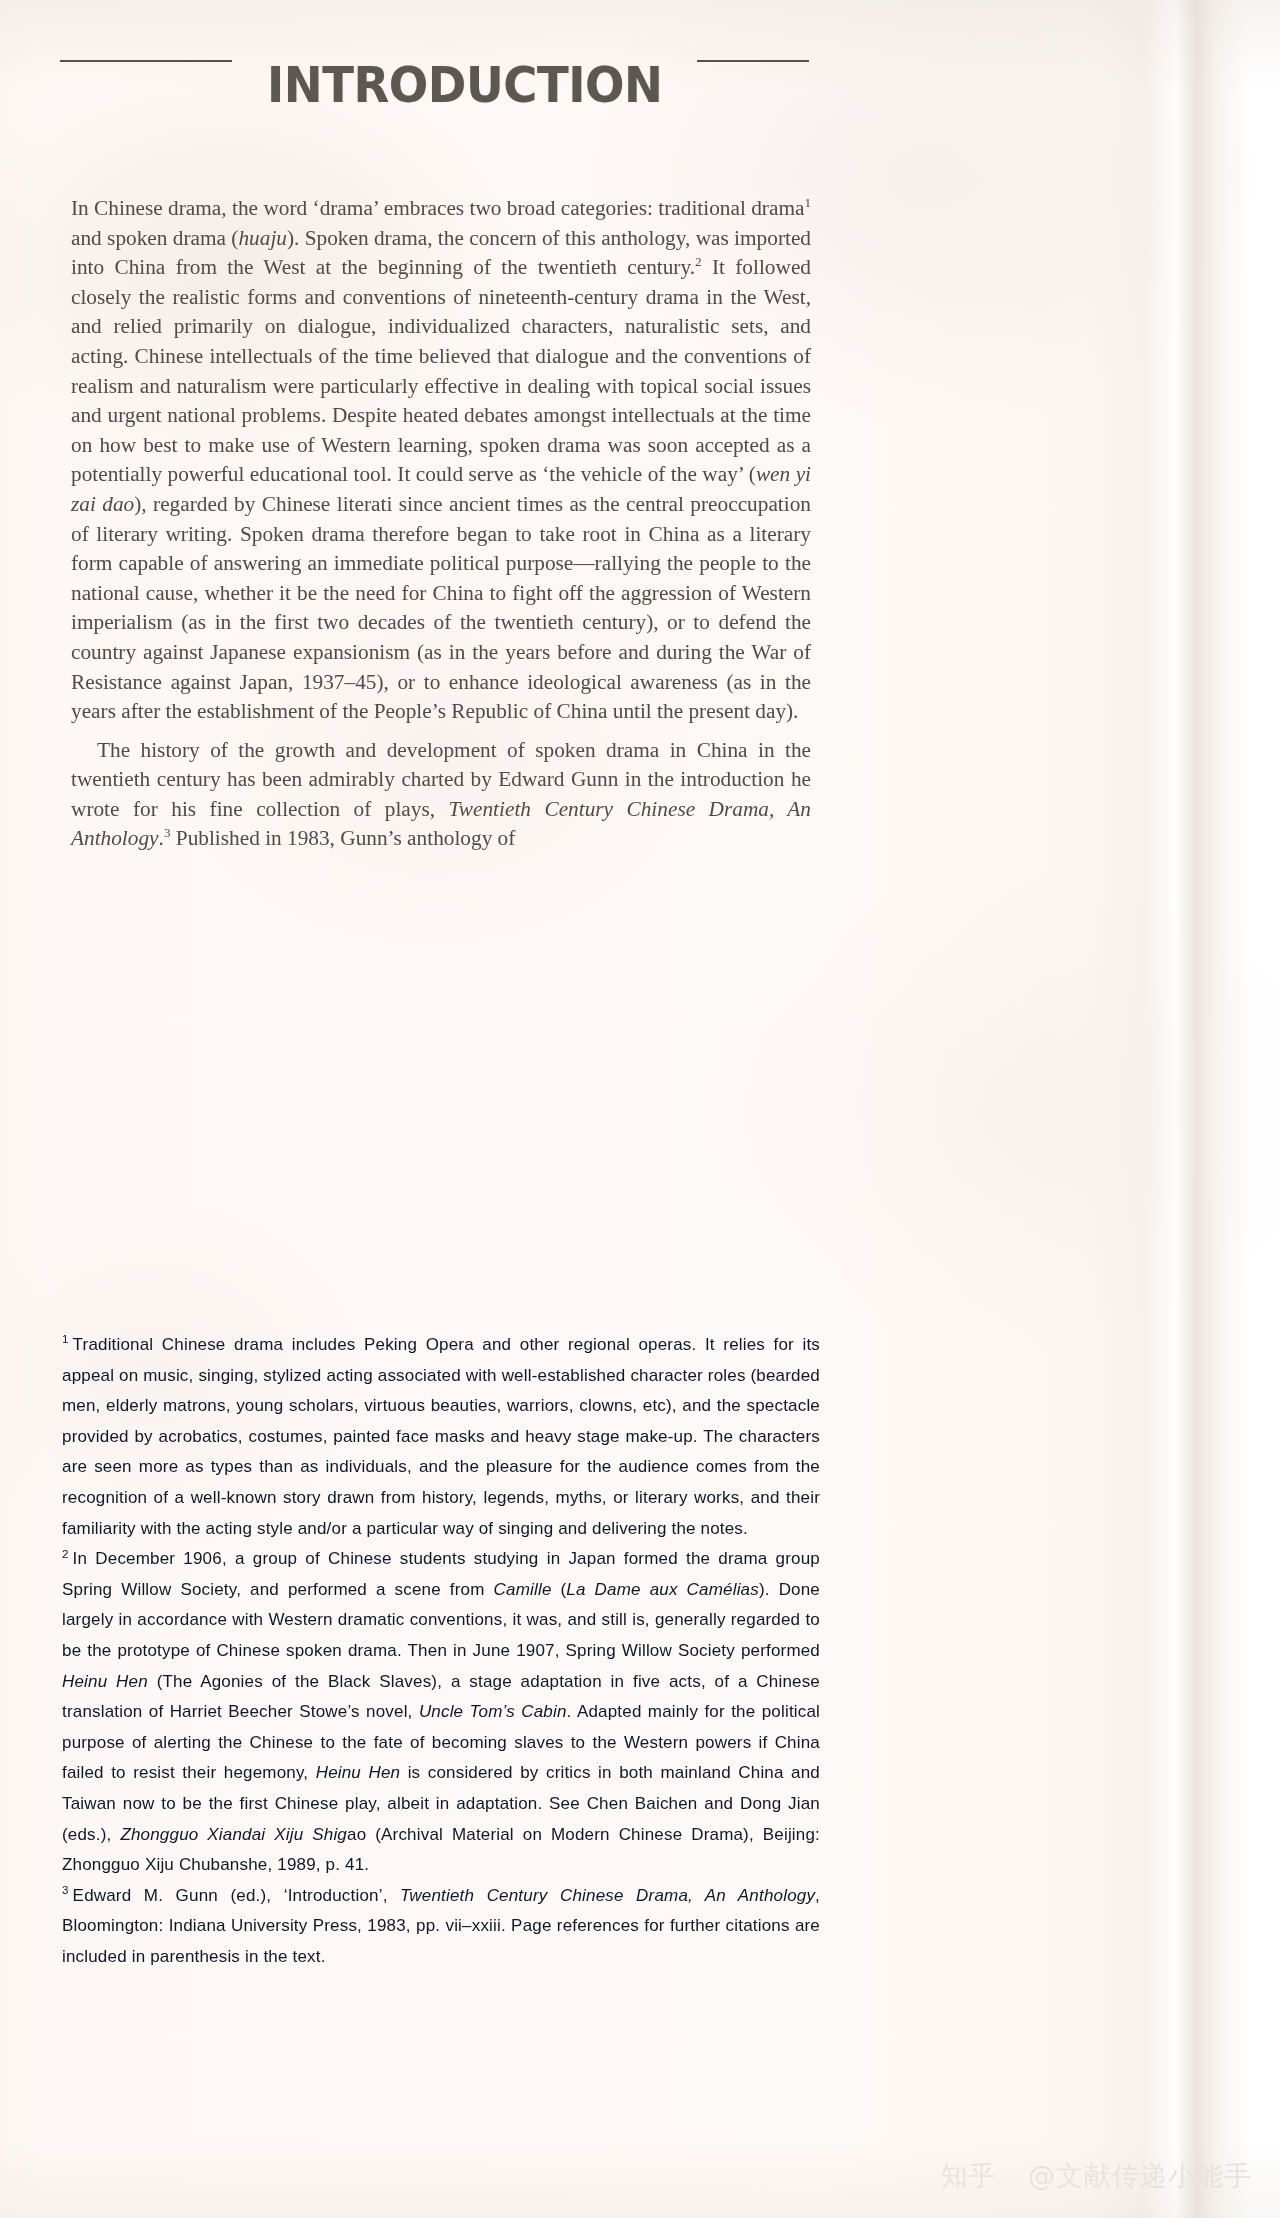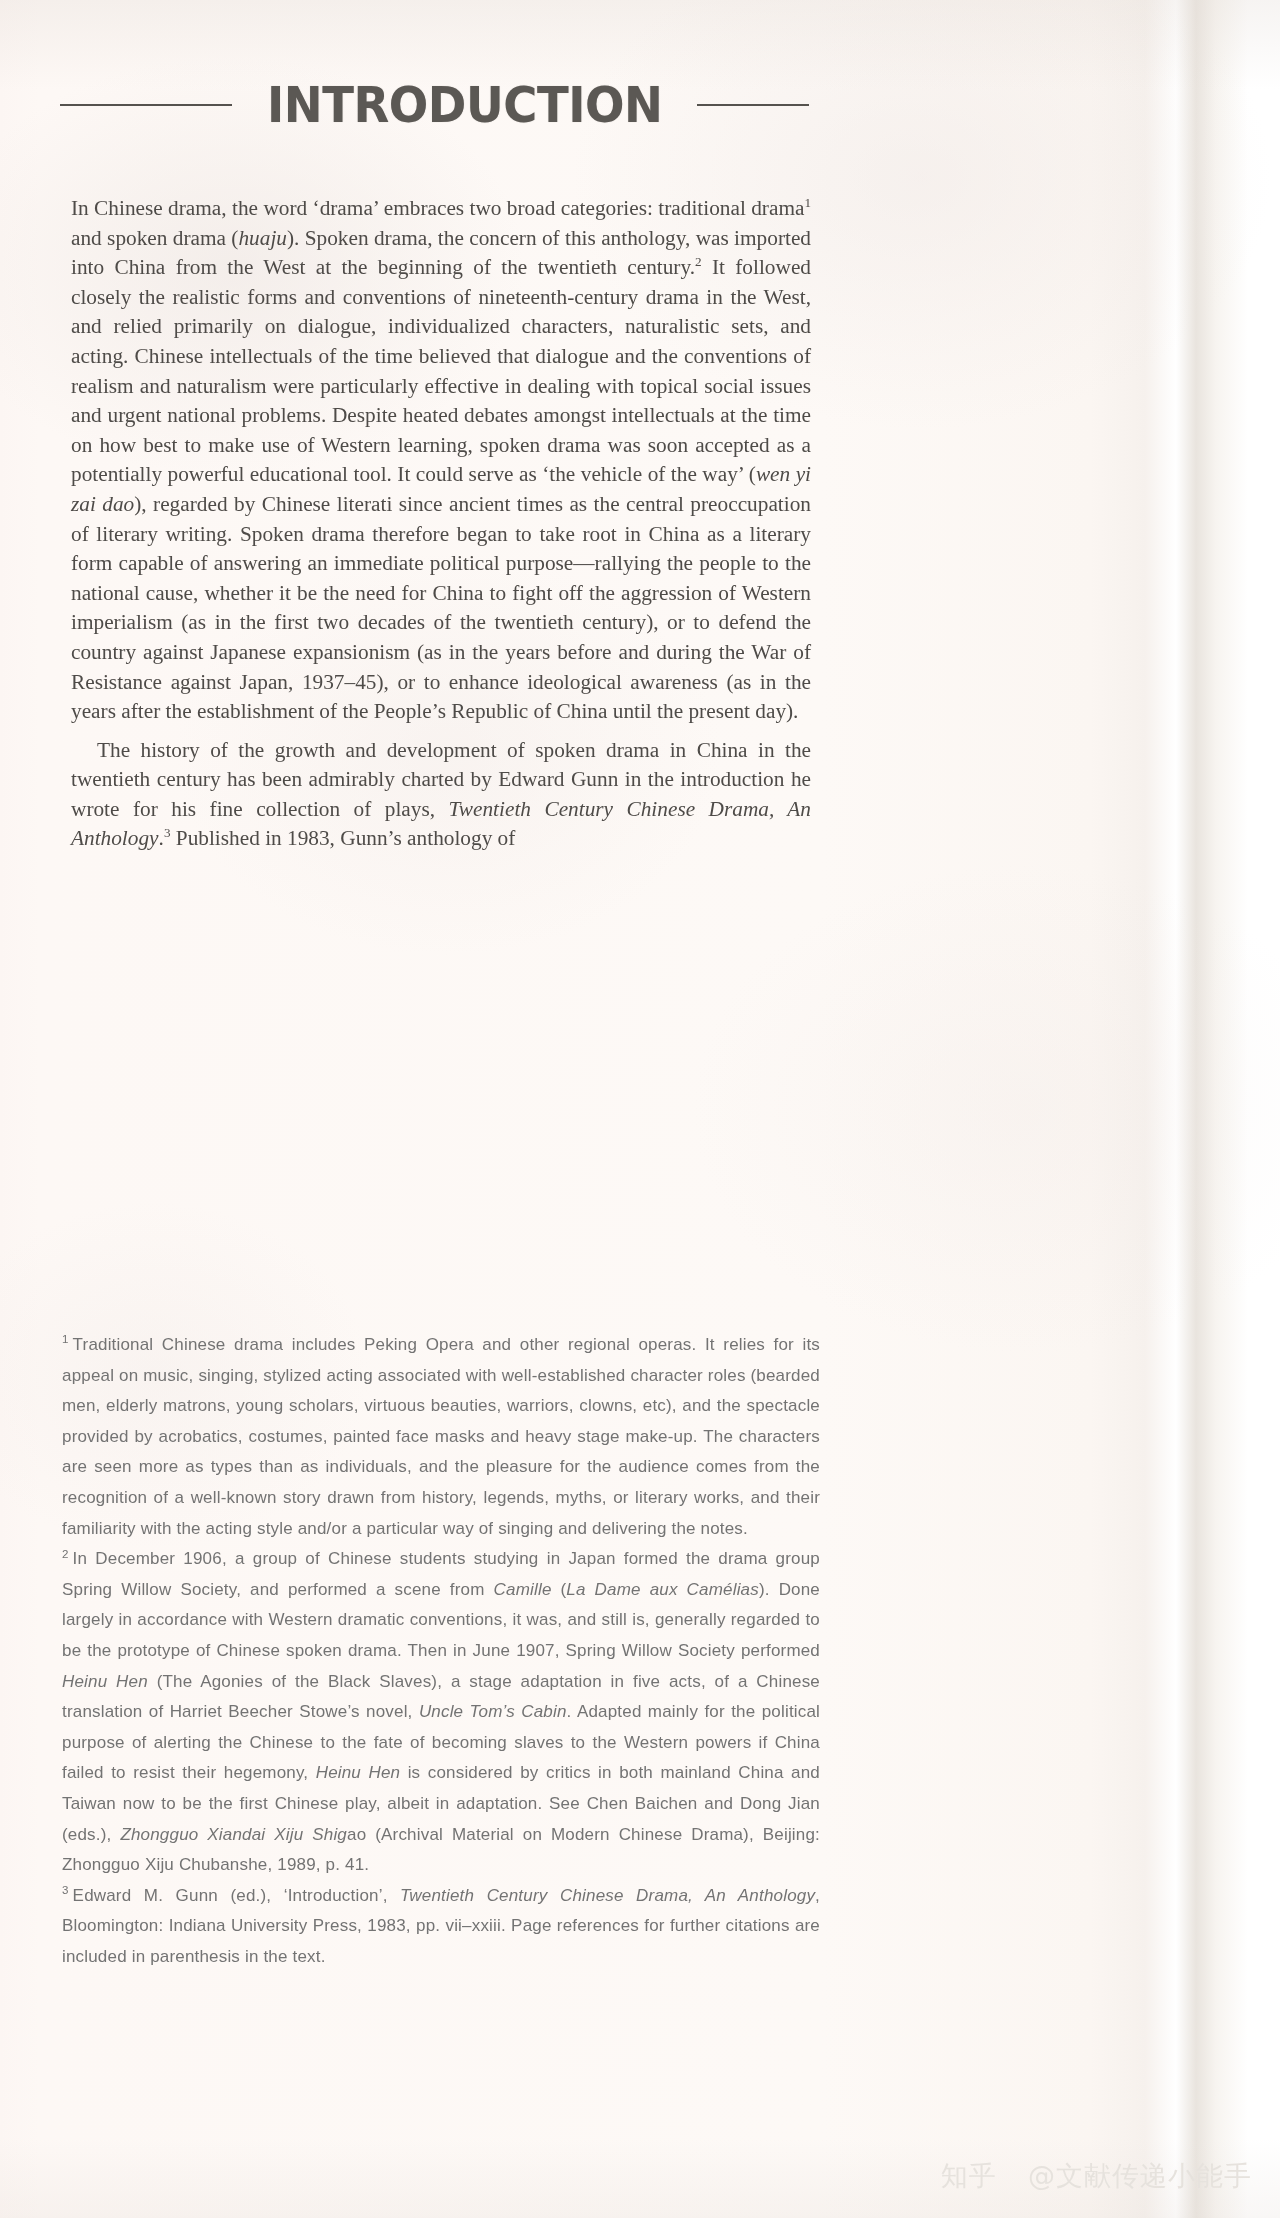--- a/index.html
+++ b/index.html
@@ -53,25 +53,24 @@
     left: 0;
     top: 0;
     width: 1150px;
     height: 2218px;
   }
 
   
   .title-block {
     position: absolute;
     left: 60px;
-    top: 70px;
+    top: 60px;
     width: 760px;
     height: 70px;
     display: flex;
-    align-items: center;
     gap: 0;
   }
   .title-rule {
     height: 2px;
     background: #55524e;
     flex: 0 0 auto;
   }
   .title-rule.left  { width: 172px; margin-right: 20px; }
   .title-rule.right { width: 112px; margin-left: 20px; }
   .chapter-title {
@@ -115,21 +114,21 @@
 
   
   .footnotes {
     position: absolute;
     left: 62px;
     top: 1330px;
     width: 758px;
     font-family: "Liberation Sans", sans-serif;
     font-size: 17px;
     line-height: 30.6px;
-    color: #737373;
+    color: #0f172a;
     letter-spacing: 0.18px;
     -webkit-font-smoothing: antialiased;
   }
   p.footnote {
     margin: 0;
     text-align: justify;
     text-justify: inter-word;
     hyphens: none;
   }
   p.footnote i, p.footnote em { font-style: italic; }

